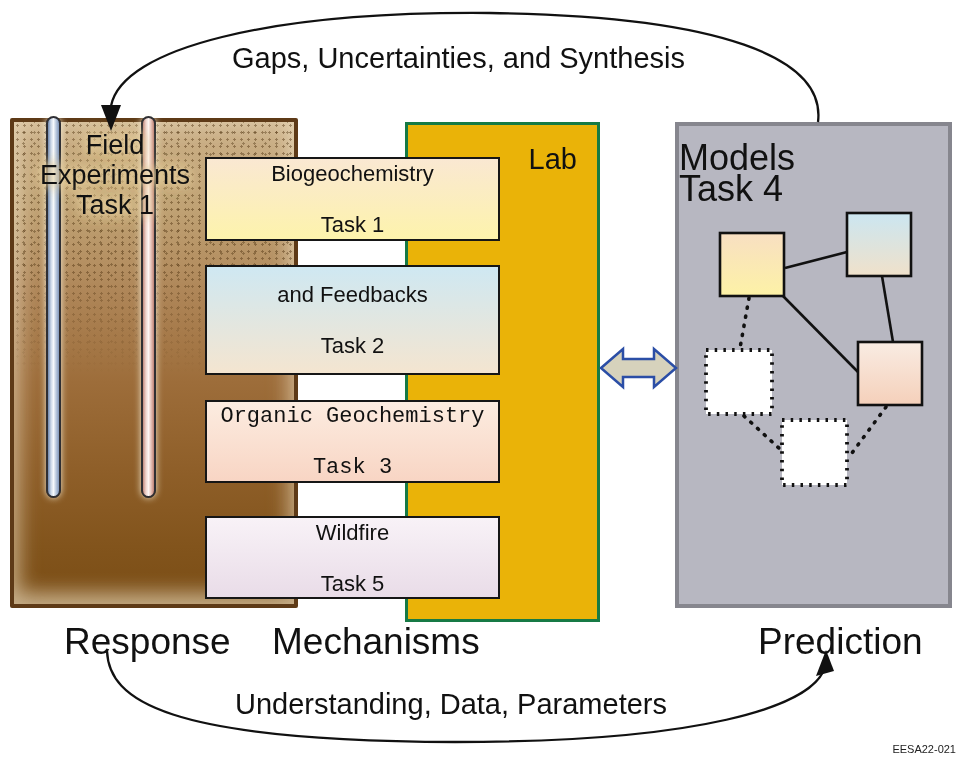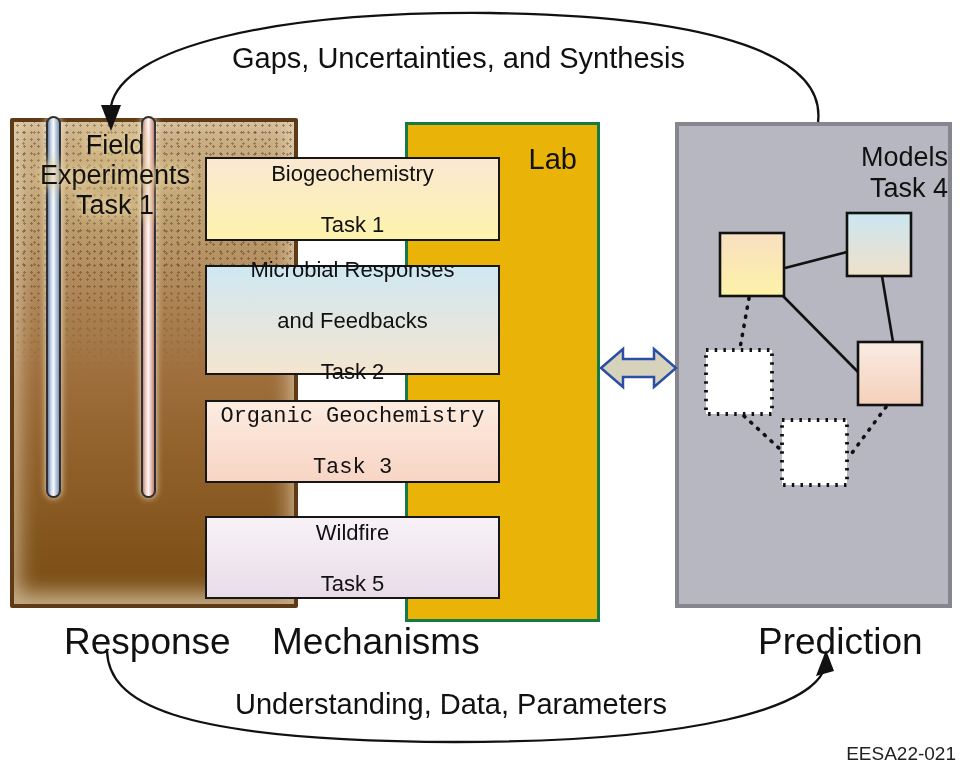--- a/index.html
+++ b/index.html
@@ -62,26 +62,26 @@
   .task-bio{top:157px;height:84px;background:linear-gradient(180deg,#fae8d2 0%,#fdf3ac 100%);}
   .task-micro{top:265px;height:110px;background:linear-gradient(180deg,#cfe8f2 0%,#f4e5d0 100%);}
   .task-organic{top:400px;height:83px;background:linear-gradient(180deg,#fcece0 0%,#f8d5c4 100%);font-family:Liberation Mono, monospace;}
   .task-wildfire{top:504px;height:83px;background:linear-gradient(180deg,#f8f2f7 0%,#e9dce8 100%);margin-top:12px;}
 
   
   .models-box{
     left:675px;top:122px;width:277px;height:486px;box-sizing:border-box;
     border:4px solid #86868e;background:#b7b7c1;z-index:1;
   }
-  .models-label{position:absolute;top:16px;left:0;width:100%;text-align:right;font-size:27px;line-height:31px;}
+  .models-label{position:absolute;top:16px;left:0;width:100%;text-align:left;font-size:36px;line-height:31px;}
 
   
   .arc-label{font-size:29px;text-align:left;z-index:4;}
   .row-label{font-size:37px;text-align:center;z-index:4;}
-  .fig-code{font-size:19px;color:#222;z-index:4;padding-left:6px;}
+  .fig-code{font-size:11px;color:#222;z-index:4;padding-left:6px;}
 
   
   .overlay{position:absolute;left:0;top:0;z-index:3;pointer-events:none;}
 </style>
 </head>
 <body>
 
 <div class="canvas">
 
   <div class="abs field-box">
@@ -97,21 +97,20 @@
 
   <div class="abs lab-box">
     <div class="lab-label">Lab</div>
   </div>
 
   <div class="abs task-box task-bio">
     <div>Biogeochemistry</div>
     <div>Task 1</div>
   </div>
   <div class="abs task-box task-micro">
-    <div>Microbial Responses</div>
     <div>and Feedbacks</div>
     <div>Task 2</div>
   </div>
   <div class="abs task-box task-organic">
     <div>Organic Geochemistry</div>
     <div>Task 3</div>
   </div>
   <div class="abs task-box task-wildfire">
     <div>Wildfire</div>
     <div>Task 5</div>

